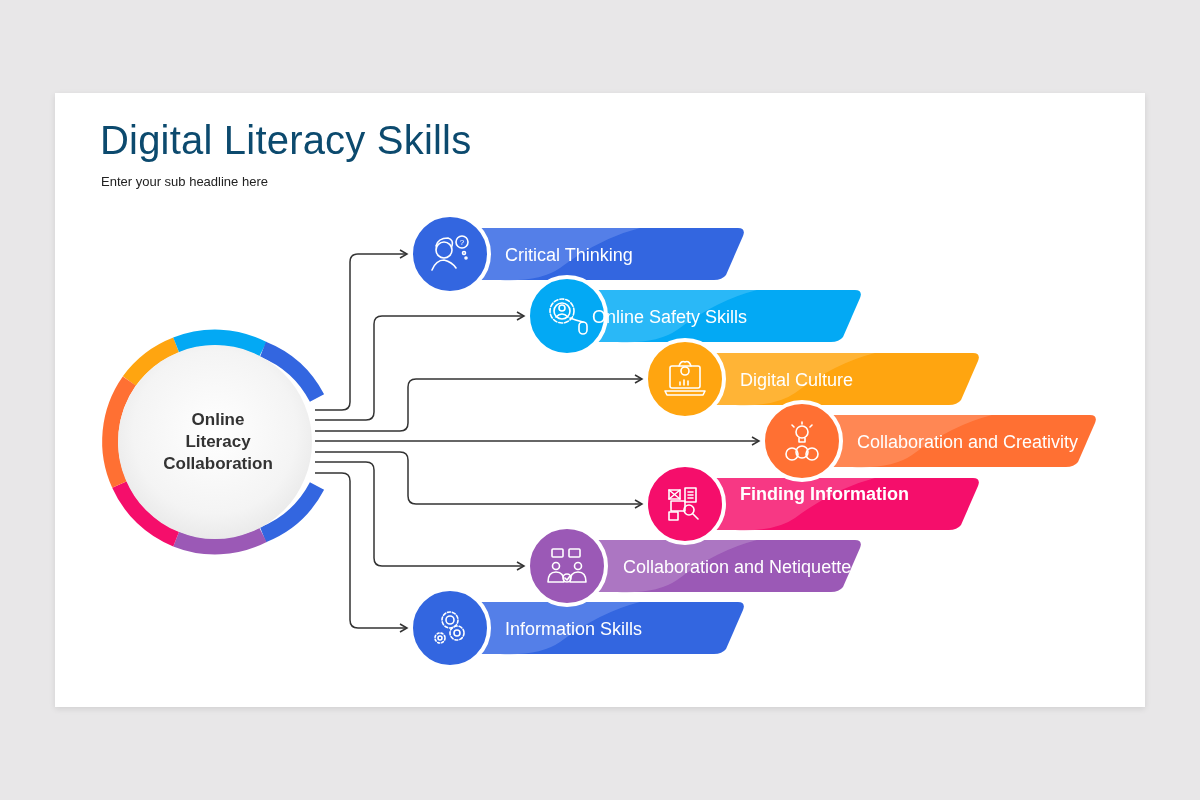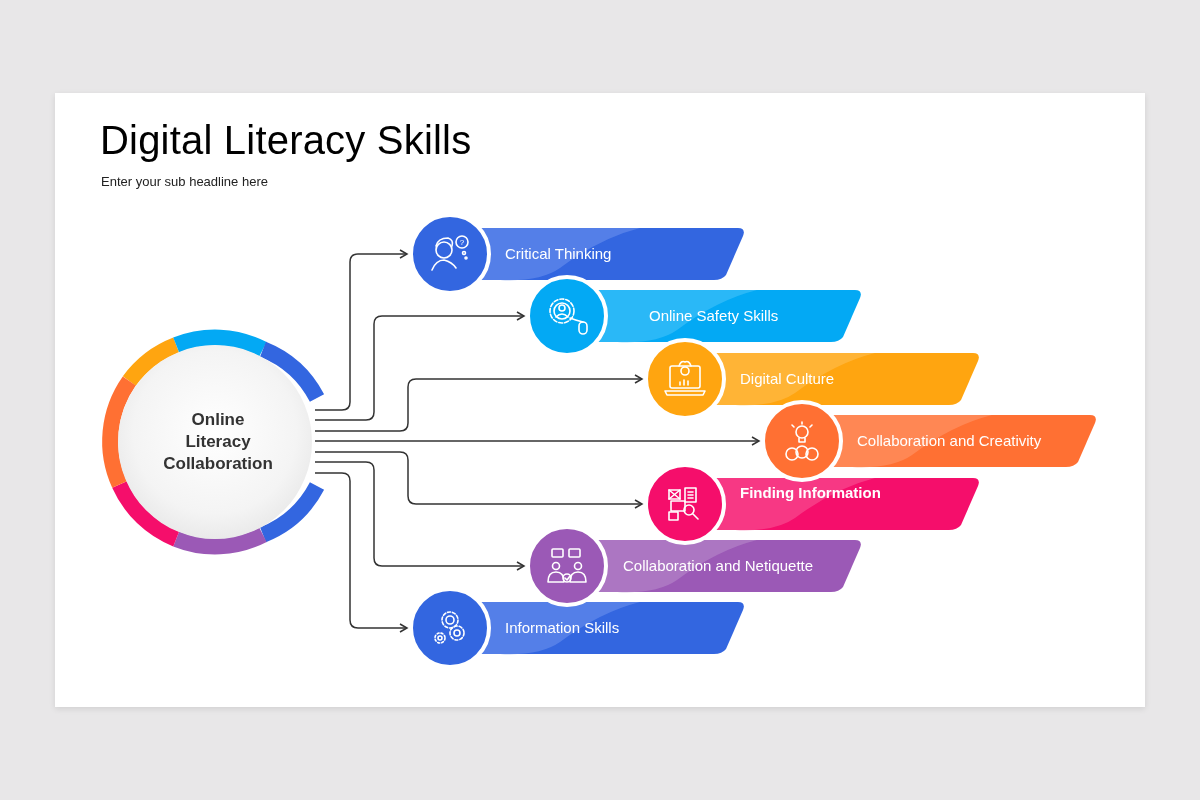--- a/index.html
+++ b/index.html
@@ -1,22 +1,22 @@
 <!DOCTYPE html>
 <html><head>
 <meta charset="utf-8">
 <style>
   html,body{margin:0;padding:0;}
   body{width:1200px;height:800px;background:#e8e7e8;position:relative;overflow:hidden;font-family:"Liberation Sans","DejaVu Sans",sans-serif;}
   .slide{position:absolute;left:55px;top:93px;width:1090px;height:614px;background:#ffffff;box-shadow:0 2px 6px rgba(0,0,0,0.10);}
-  .title{position:absolute;left:100px;top:118px;font-size:40px;color:#000000;letter-spacing:0.2px;white-space:nowrap;}
+  .title{position:absolute;left:100px;top:118px;font-size:40px;color:#0c4a6e;letter-spacing:0.2px;white-space:nowrap;}
   .subtitle{position:absolute;left:101px;top:174px;font-size:13px;color:#222;white-space:nowrap;}
   svg.diagram{position:absolute;left:0;top:0;}
   .hub-label{position:absolute;left:140px;top:409px;width:156px;text-align:center;font-size:17px;font-weight:bold;color:#333;line-height:22px;}
-  .banner-label{position:absolute;font-size:15px;color:#ffffff;white-space:nowrap;}
+  .banner-label{position:absolute;font-size:18px;color:#ffffff;white-space:nowrap;}
 </style>
 </head>
 <body>
 
 <div class="slide"></div>
 
 <div class="title">Digital Literacy Skills</div>
 <div class="subtitle">Enter your sub headline here</div>
 
 <svg class="diagram" width="1200" height="800" viewBox="0 0 1200 800">
@@ -163,18 +163,18 @@
   </g>
 </svg>
 
 <div class="hub-label">
   <div>Online</div>
   <div>Literacy</div>
   <div>Collaboration</div>
 </div>
 
 <div class="banner-label" style="left:505px;top:245px;">Critical Thinking</div>
-<div class="banner-label" style="left:649px;top:307px;">Online Safety Skills</div>
+<div class="banner-label" style="left:592px;top:307px;">Online Safety Skills</div>
 <div class="banner-label" style="left:740px;top:370px;">Digital Culture</div>
 <div class="banner-label" style="left:857px;top:432px;">Collaboration and Creativity</div>
 <div class="banner-label" style="left:740px;top:484px;font-weight:bold;">Finding Information</div>
 <div class="banner-label" style="left:623px;top:557px;">Collaboration and Netiquette</div>
 <div class="banner-label" style="left:505px;top:619px;">Information Skills</div>
 
 </body></html>

